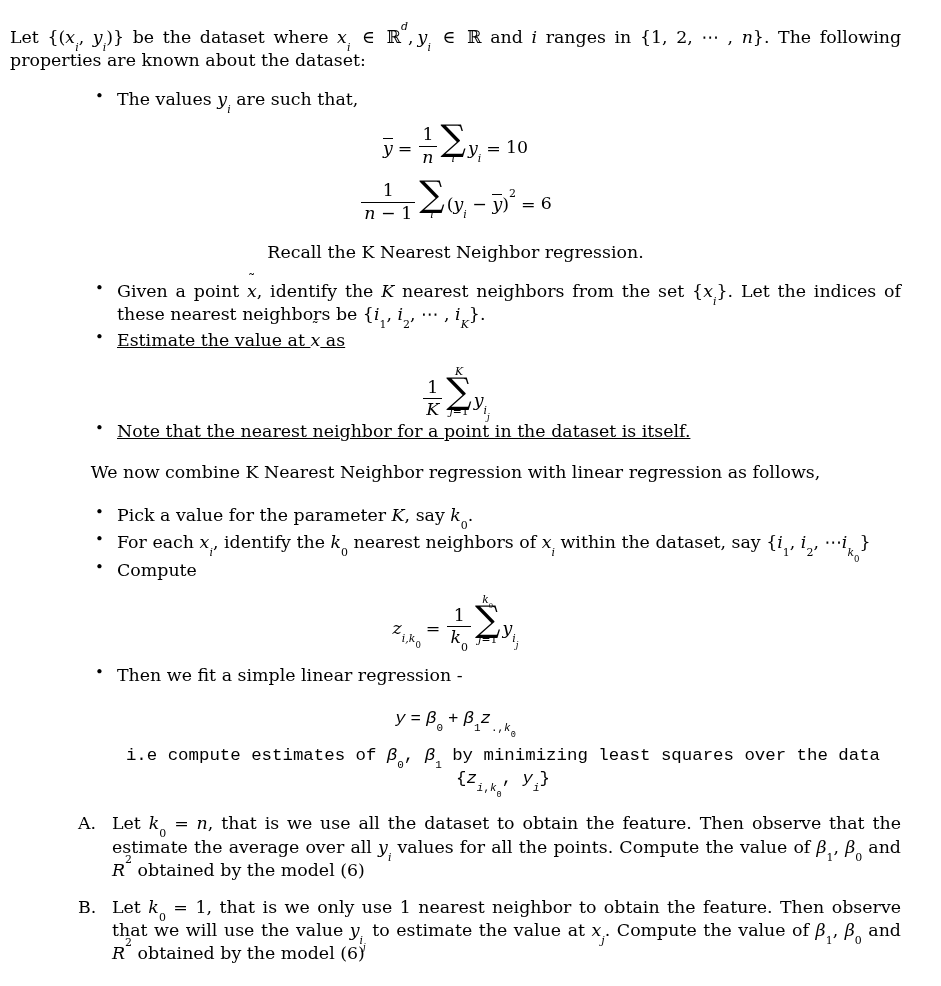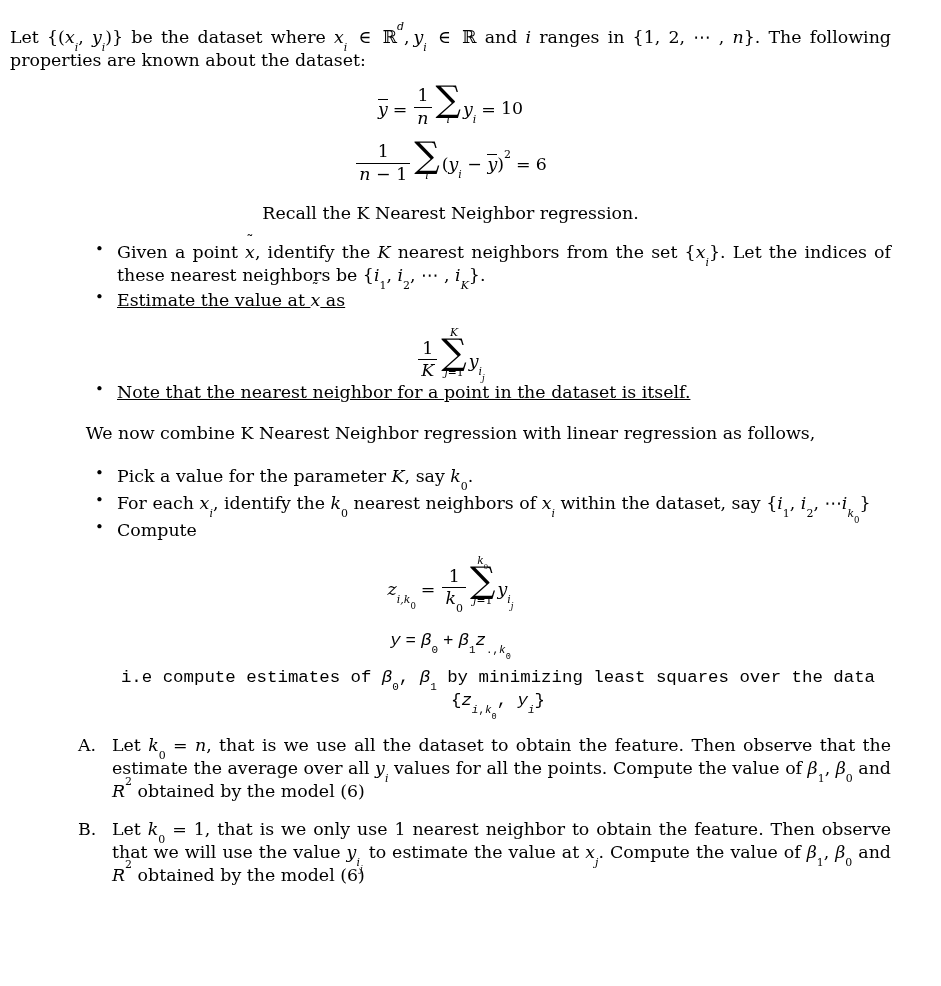--- a/index.html
+++ b/index.html
@@ -10,21 +10,21 @@
   body {
     width: 941px;
     height: 986px;
     font-family: "DejaVu Serif", "Liberation Serif", serif;
     color: #000000;
     font-size: 17.4px;
     line-height: 1.33;
     overflow: hidden;
   }
   .page {
-    padding: 26px 50px 0 10px;
+    padding: 26px 40px 0 10px;
     box-sizing: border-box;
     width: 941px;
   }
   .para {
     margin: 0 0 0 0;
     text-align: justify;
     text-justify: inter-word;
   }
   .para.flush { text-align: center; }
 
@@ -145,20 +145,25 @@
 </style>
 </head>
 <body>
 
 <div class="page">
 
   <p class="para" style="margin-bottom:4px;">
     <span>Let </span><span class="mr">{(<span class="m">x</span><sub class="m">i</sub>, <span class="m">y</span><sub class="m">i</sub>)}</span><span> be the dataset where </span><span><span class="m">x</span><sub class="m">i</sub> <span class="opn">∈</span> ℝ<sup class="m">d</sup></span>,<span class="sp-s"></span><span><span class="m">y</span><sub class="m">i</sub> <span class="opn">∈</span> ℝ</span><span> and </span><span class="m">i</span><span> ranges in </span><span>{1, 2, ⋯ , <span class="m">n</span>}</span><span>. The following properties are known about the dataset:</span>
   </p>
 
+  <ul class="bullets" style="margin-top:16px;">
+    <li>
+      <span>The values </span><span><span class="m">y</span><sub class="m">i</sub></span><span> are such that,</span>
+    </li>
+  </ul>
 
   <div class="eq" style="margin-top:12px;">
     <span class="eq-inner">
       <span class="m"><span class="ovl">y</span></span><span class="op">=</span><span class="frac"><span class="num mr">1</span><span class="den m">n</span></span><span class="bigsum"><span class="sym">∑</span><span class="lim bot"><span class="m">i</span></span></span><span class="m">y<sub>i</sub></span><span class="op">=</span><span class="mr">10</span>
     </span>
   </div>
 
   <div class="eq" style="margin-top:12px;">
     <span class="eq-inner">
       <span class="frac"><span class="num mr">1</span><span class="den"><span class="m">n</span> <span class="mr">−</span> <span class="mr">1</span></span></span><span class="bigsum"><span class="sym">∑</span><span class="lim bot"><span class="m">i</span></span></span><span>(<span class="m">y</span><sub class="m">i</sub> <span class="mr">−</span> <span class="m"><span class="ovl">y</span></span>)<sup class="mr">2</sup></span><span class="op">=</span><span class="mr">6</span>
@@ -197,20 +202,23 @@
     </li>
     <li style="margin-top:4px;">Compute</li>
   </ul>
 
   <div class="eq" style="margin-top:12px;">
     <span class="eq-inner">
       <span class="m">z<sub>i,<span class="m">k</span><sub class="mr">0</sub></sub></span><span class="op">=</span><span class="frac"><span class="num mr">1</span><span class="den"><span class="m">k</span><sub class="mr">0</sub></span></span><span class="bigsum"><span class="lim top"><span class="m">k</span><sub class="mr">0</sub></span><span class="sym">∑</span><span class="lim bot"><span class="m">j</span>=1</span></span><span class="m">y<sub>i<sub>j</sub></sub></span>
     </span>
   </div>
 
+  <ul class="bullets" style="margin-top:16px;">
+    <li>Then we fit a simple linear regression -</li>
+  </ul>
 
   <div class="eq" style="margin-top:20px;font-family:Liberation Mono, monospace;">
     <span class="eq-inner">
       <span class="m">y</span><span class="op">=</span><span><span class="m">β</span><sub class="mr">0</sub></span><span class="op">+</span><span><span class="m">β</span><sub class="mr">1</sub><span class="m">z</span><sub>.,<span class="m">k</span><sub class="mr">0</sub></sub></span>
     </span>
   </div>
 
   <p class="para flush" style="margin-top:14px; margin-left:95px;font-family:Liberation Mono, monospace;">
     <span>i.e compute estimates of </span><span><span class="m">β</span><sub class="mr">0</sub>, <span class="m">β</span><sub class="mr">1</sub></span><span> by minimizing least squares over the data </span><span>{<span class="m">z</span><sub><span class="m">i</span>,<span class="m">k</span><sub class="mr">0</sub></sub>, <span class="m">y</span><sub class="m">i</sub>}</span>
   </p>

